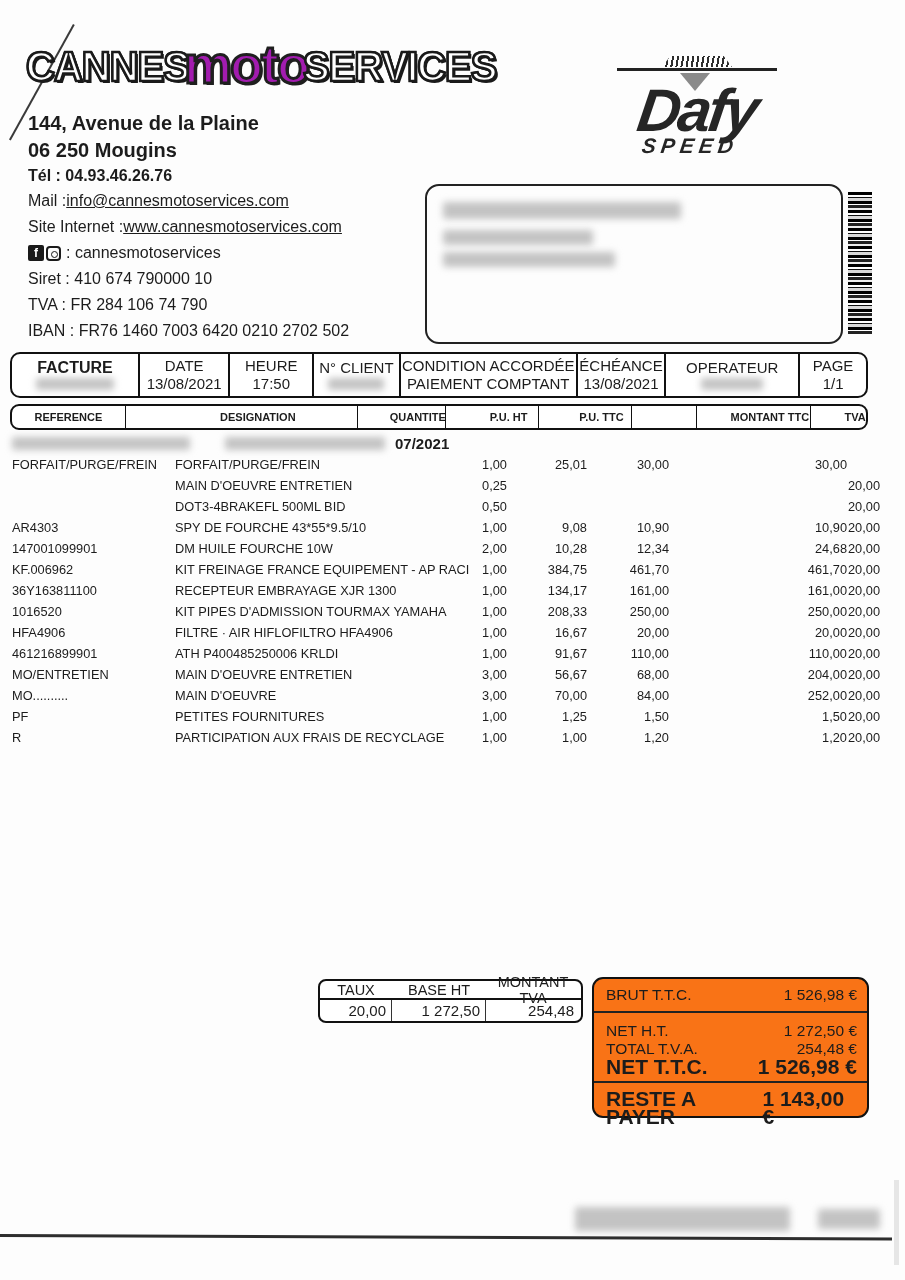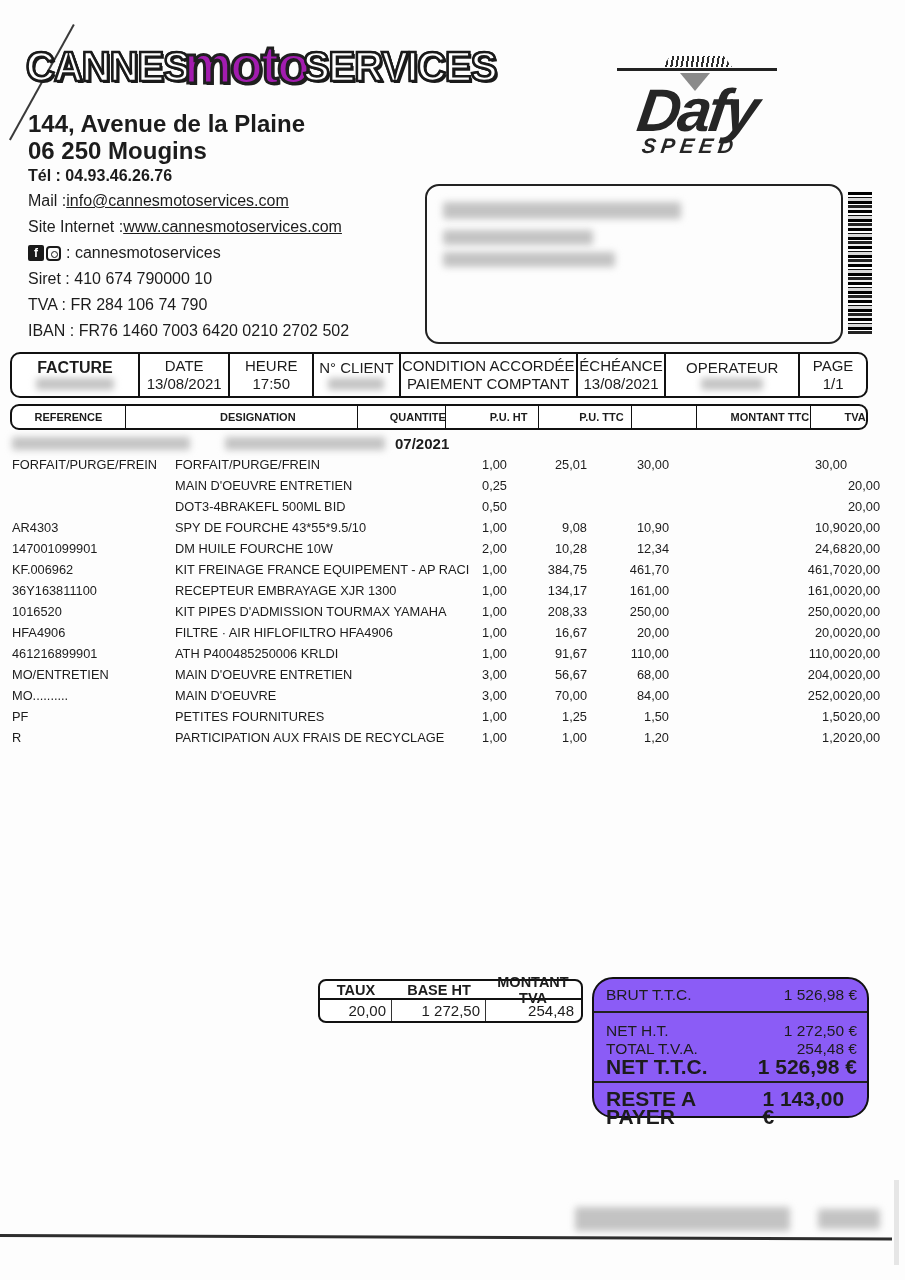--- a/index.html
+++ b/index.html
@@ -19,21 +19,21 @@
   .logo .bubble { font-weight:800; font-size:40px; letter-spacing:-1px; color:#fff;
      -webkit-text-stroke:2.5px #1a1a1a;
      text-shadow:2px 2px 0 #1a1a1a, -1px -1px 0 #1a1a1a, 1px -1px 0 #1a1a1a, -1px 1px 0 #1a1a1a;
      transform:scaleY(1.08); display:inline-block; }
   .logo .moto { font-weight:900; font-size:54px; letter-spacing:-2px; color:#a21caf;
      -webkit-text-stroke:3px #1f1f1f;
      text-shadow:2px 2px 0 #1f1f1f;
      margin:0 -5px; position:relative; top:3px; display:inline-block; }
 
   .addr { position:absolute; left:28px; top:110px; }
-  .addr .l1 { font-size:24px; font-weight:600; line-height:27px; }
+  .addr .l1 { font-size:20px; font-weight:600; line-height:27px; }
   .addr .l3 { font-size:16px; font-weight:600; margin-top:3px; }
 
   .contact { position:absolute; left:28px; top:192px; font-size:16px; }
   .contact .row { margin-bottom:8px; line-height:18px; display:flex; align-items:center; }
   .contact a.link { color:#1c1c1c; text-decoration:underline; }
   .fb-icon { display:inline-flex; width:16px; height:16px; background:#1a1a1a; border-radius:2px;
      color:#fff; font-weight:700; font-size:12px; align-items:center; justify-content:center; margin-right:2px; }
   .ig-icon { display:inline-block; width:15px; height:15px; border:2px solid #1a1a1a; border-radius:4px;
      position:relative; margin-right:5px; }
   .ig-icon::after { content:""; position:absolute; left:3px; top:3px; width:5px; height:5px;
@@ -92,33 +92,33 @@
   .veh-date { font-weight:700; font-size:15px; margin-left:10px; }
   .irow { display:grid; grid-template-columns:165px 280px 52px 80px 82px 178px 33px;
      height:21px; align-items:center; font-size:12.8px; }
   .irow .c { white-space:nowrap; overflow:visible; }
   .irow .ref { padding-left:2px; }
   .irow .num { text-align:right; }
 
   
   .tva-box { position:absolute; left:318px; top:979px; width:265px; height:44px;
      border:2.5px solid #111; border-radius:8px; background:#fff; }
-  .tva-head { display:flex; height:19px; border-bottom:2px solid #111; align-items:center;font-weight:bold; }
+  .tva-head { display:flex; height:19px; border-bottom:2px solid #111; align-items:center; }
   .tva-head .h { font-size:14.5px; text-align:center; }
   .tva-head .h1 { width:72px; } .tva-head .h2 { width:94px; } .tva-head .h3 { width:94px; }
   .tva-vals { display:flex; height:21px; align-items:center; font-size:15px; }
   .tva-vals .v { text-align:right; padding-right:5px; height:100%; display:flex;
      align-items:center; justify-content:flex-end; }
   .tva-vals .v1 { width:72px; border-right:1.5px solid #333; }
   .tva-vals .v2 { width:94px; border-right:1.5px solid #333; }
   .tva-vals .v3 { width:93px; }
 
   
   .tot-box { position:absolute; left:592px; top:977px; width:277px; height:141px;
-     border:2.5px solid #111; border-radius:21px; background:#8b5cf6; padding:7px 10px 0 12px; }
+     border:2.5px solid #111; border-radius:11px; background:#f97316; padding:7px 10px 0 12px; }
   .t-row { display:flex; justify-content:space-between; font-size:15.5px; line-height:18px; }
   .t-row.bold { font-weight:700; font-size:21px; }
   .t-sep { border-top:2px solid #222; margin:7px -10px 9px -12px; }
   .t-sep2 { border-top:2px solid #222; margin:5px -10px 7px -12px; }
 
   
   .foot-redact1 { position:absolute; left:575px; top:1207px; width:215px; height:24px; }
   .foot-redact2 { position:absolute; left:818px; top:1209px; width:62px; height:20px; }
 </style>
 </head>

